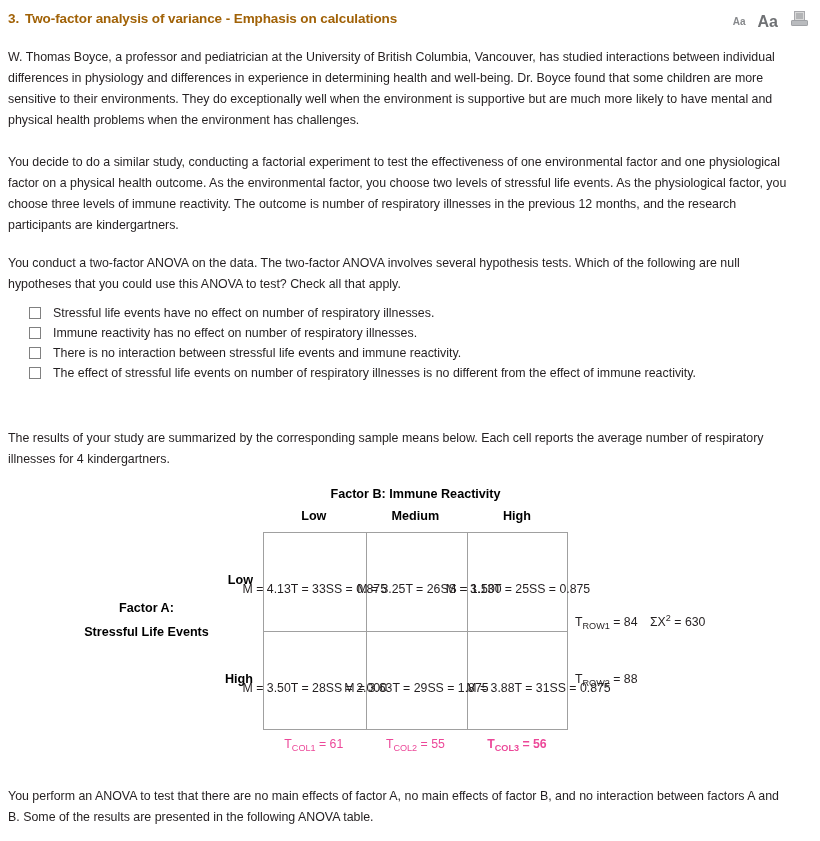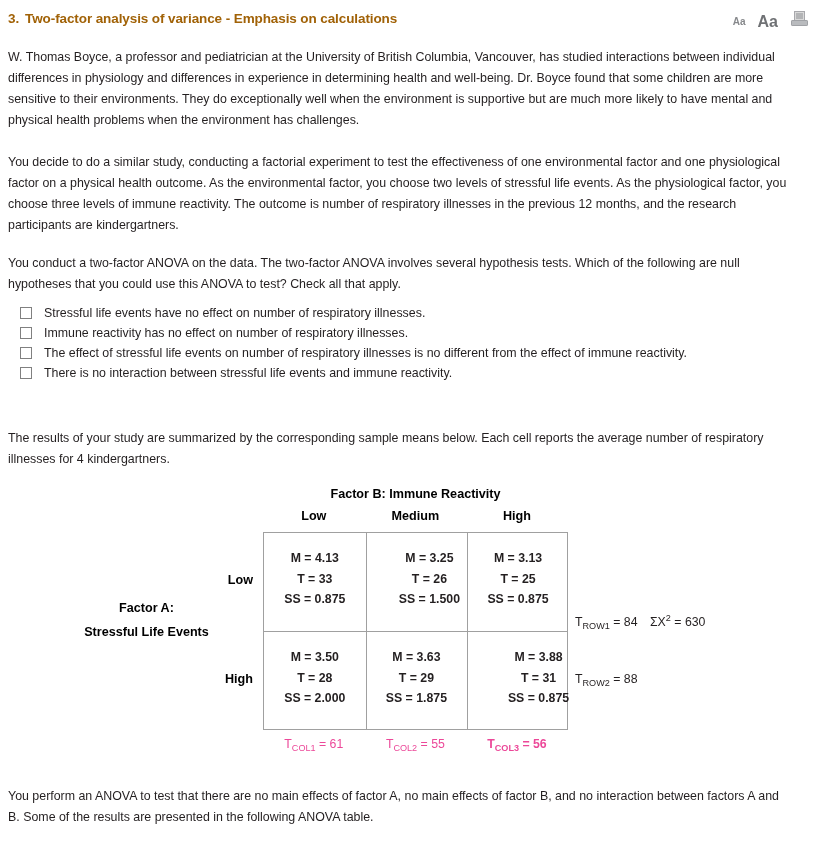--- a/index.html
+++ b/index.html
@@ -64,21 +64,21 @@
     width: 783px;
     font-size: 12.4px;
     line-height: 21px;
     color: #231f20;
     text-align: left;
   }
 
   
   .opts {
     position: absolute;
-    left: 20px;
+    left: 29px;
     top: 303px;
     width: 770px;
   }
   .opt-row {
     display: flex;
     align-items: flex-start;
     height: 20px;
     margin-bottom: 0px;
   }
   .cbox {
@@ -134,25 +134,24 @@
     top: 45px;
     width: 305px;
     height: 198px;
     border: 1px solid #a0a0a0;
   }
   .grid .cell {
     position: absolute;
     width: 101.6px;
     height: 98px;
     display: flex;
-    flex-direction: column;
+    flex-direction: row;
     align-items: center;
-    justify-content: flex-start;
+    justify-content: center;
     padding-top: 15px;
-    font-weight: bold;
   }
   .grid .cell .ln {
     font-size: 12.3px;
     line-height: 20.5px;
     color: #231f20;
     white-space: nowrap;
   }
   .vline {
     position: absolute;
     top: 0;
@@ -254,25 +253,25 @@
   <div class="opt-row">
     <span class="cbox"></span>
     <span class="opt-label">Stressful life events have no effect on number of respiratory illnesses.</span>
   </div>
   <div class="opt-row">
     <span class="cbox"></span>
     <span class="opt-label">Immune reactivity has no effect on number of respiratory illnesses.</span>
   </div>
   <div class="opt-row">
     <span class="cbox"></span>
-    <span class="opt-label">The effect of stressful life events on number of respiratory illnesses is no different from the effect of immune reactivity.</span>
+    <span class="opt-label">There is no interaction between stressful life events and immune reactivity.</span>
   </div>
   <div class="opt-row">
     <span class="cbox"></span>
-    <span class="opt-label">There is no interaction between stressful life events and immune reactivity.</span>
+    <span class="opt-label">The effect of stressful life events on number of respiratory illnesses is no different from the effect of immune reactivity.</span>
   </div>
 </div>
 
 <div class="para" style="top:428px;">The results of your study are summarized by the corresponding sample means below. Each cell reports the average number of respiratory illnesses for 4 kindergartners.</div>
 
 <div class="matrix">
 
   <div class="factorb-title">Factor B: Immune Reactivity</div>
 
   <div class="colhead c0">Low</div>

